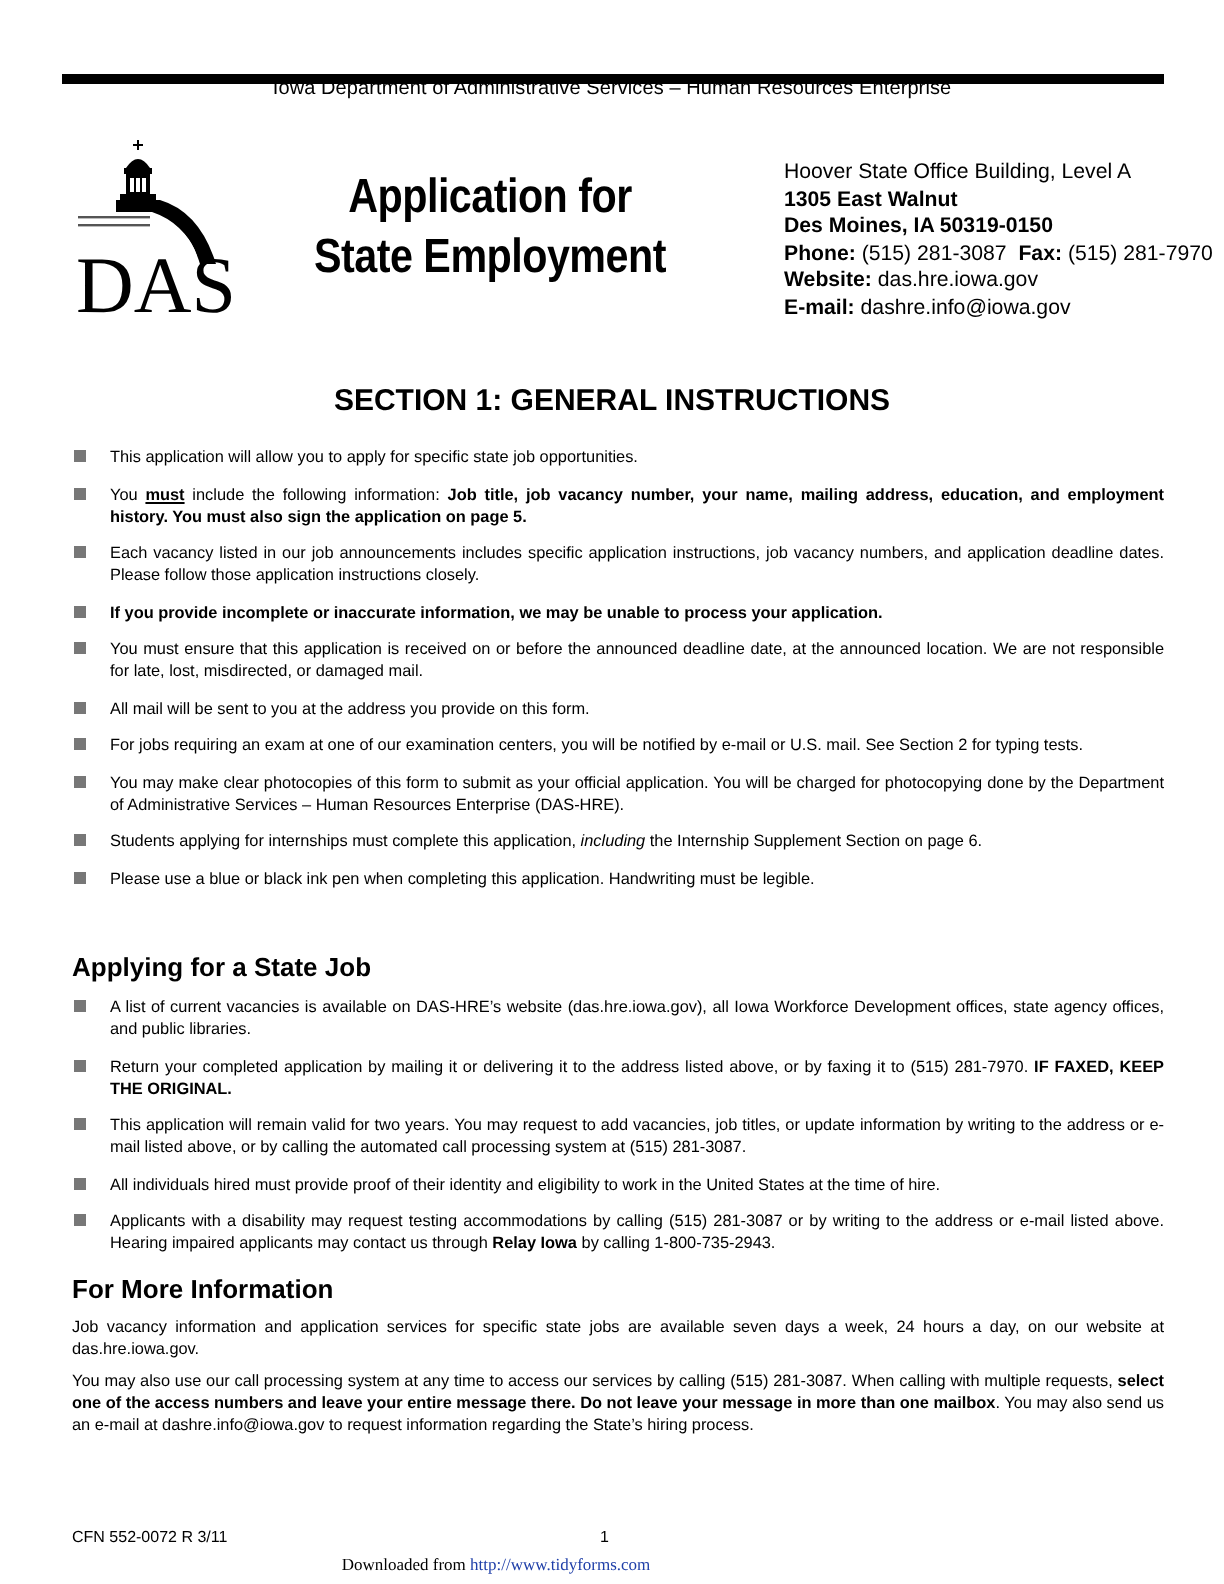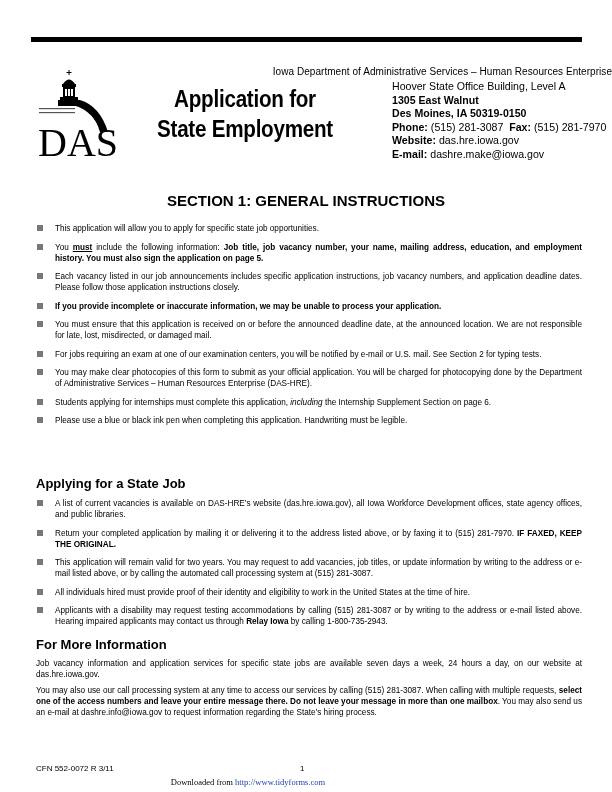--- a/index.html
+++ b/index.html
@@ -1,19 +1,19 @@
 <!DOCTYPE html>
 <html><head>
 <meta charset="utf-8">
 <style>
   html, body { margin: 0; padding: 0; background: #ffffff; }
   body { width: 612px; height: 792px; position: relative; overflow: hidden;
          font-family: "Liberation Sans", sans-serif; color: #000; }
   .topbar { position: absolute; left: 31px; top: 37px; width: 551px; height: 5px; background: #000; }
-  .dept { position: absolute; left: 0; width: 612px; top: 66px; text-align: right;
+  .dept { position: absolute; left: 0; width: 612px; top: 39px; text-align: center;
           font-size: 10px; letter-spacing: 0.05px; }
   .logo { position: absolute; left: 36px; top: 70px; width: 84px; height: 88px; }
   .title { position: absolute; left: 140px; top: 84px; width: 210px; text-align: center;
            font-family: "Liberation Sans", sans-serif; font-weight: bold; font-size: 24px;
            line-height: 30px; transform: scaleX(0.86); transform-origin: center top; letter-spacing: -0.3px; }
   .contact { position: absolute; left: 358px; top: 80px; font-size: 10.6px; line-height: 13.5px; }
   .contact div { white-space: nowrap; margin-left: 34px; }
   .contact .b { font-weight: bold; }
   .sec-title { position: absolute; left: 0; width: 612px; top: 192px; text-align: center;
                font-size: 15px; font-weight: bold; }
@@ -71,33 +71,34 @@
     <span>(515) 281-3087</span>&nbsp;
     <span class="b">Fax:</span>
     <span>(515) 281-7970</span>
   </div>
   <div>
     <span class="b">Website:</span>
     <span>das.hre.iowa.gov</span>
   </div>
   <div>
     <span class="b">E-mail:</span>
-    <span>dashre.make@iowa.gov</span>
+    <span>dashre.info@iowa.gov</span>
   </div>
 </div>
 
 <div class="sec-title">SECTION 1: GENERAL INSTRUCTIONS</div>
 
 <ul class="list" style="top: 223px;">
   <li><span class="bullet"></span><span>This application will allow you to apply for specific state job opportunities.</span></li>
   <li><span class="bullet"></span><span>You </span><span class="u">must</span><span> include the following information: </span><b>Job title, job vacancy number, your name, mailing address, education, and employment history.  You must also sign the application on page 5.</b></li>
   <li><span class="bullet"></span></li>
   <li><span class="bullet"></span><span>Each vacancy listed in our job announcements includes specific application instructions, job vacancy numbers, and application deadline dates.  Please follow those application instructions closely.</span></li>
   <li><span class="bullet"></span><b>If you provide incomplete or inaccurate information, we may be unable to process your application.</b></li>
   <li><span class="bullet"></span><span>You must ensure that this application is received on or before the announced deadline date, at the announced location.  We are not responsible for late, lost, misdirected, or damaged mail.</span></li>
+  <li><span class="bullet"></span><span>All mail will be sent to you at the address you provide on this form.</span></li>
   <li><span class="bullet"></span><span>For jobs requiring an exam at one of our examination centers, you will be notified by e-mail or U.S. mail.  See Section 2 for typing tests.</span></li>
   <li><span class="bullet"></span><span>You may make clear photocopies of this form to submit as your official application.  You will be charged for photocopying done by the Department of Administrative Services – Human Resources Enterprise (DAS-HRE).</span></li>
   <li><span class="bullet"></span><span>Students applying for internships must complete this application, </span><i>including</i><span> the Internship Supplement Section on page 6.</span></li>
   <li><span class="bullet"></span><span>Please use a blue or black ink pen when completing this application.  Handwriting must be legible.</span></li>
 </ul>
 
 <div class="h2" style="top: 476px;">Applying for a State Job</div>
 
 <ul class="list" style="top: 498px;">
   <li><span class="bullet"></span><span>A list of current vacancies is available on DAS-HRE’s website (das.hre.iowa.gov), all Iowa Workforce Development offices, state agency offices, and public libraries.</span></li>

